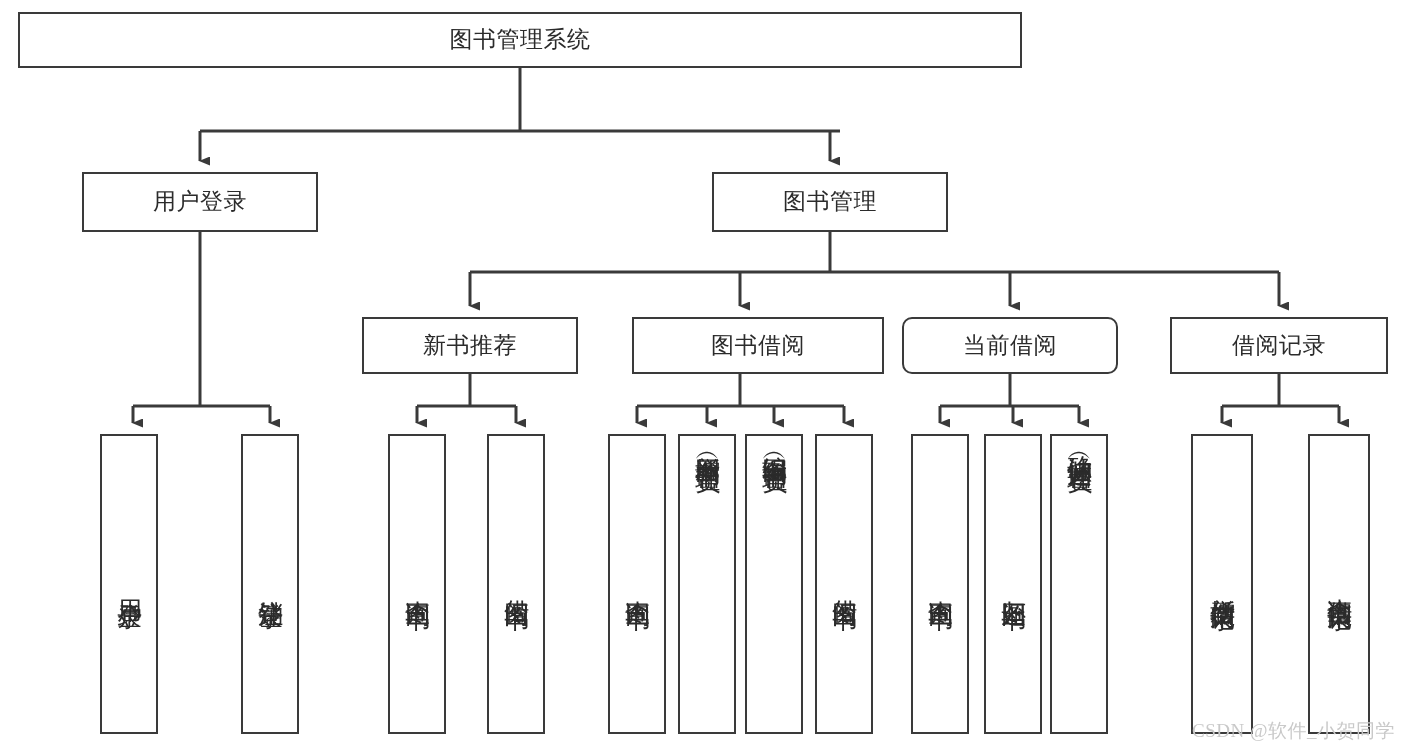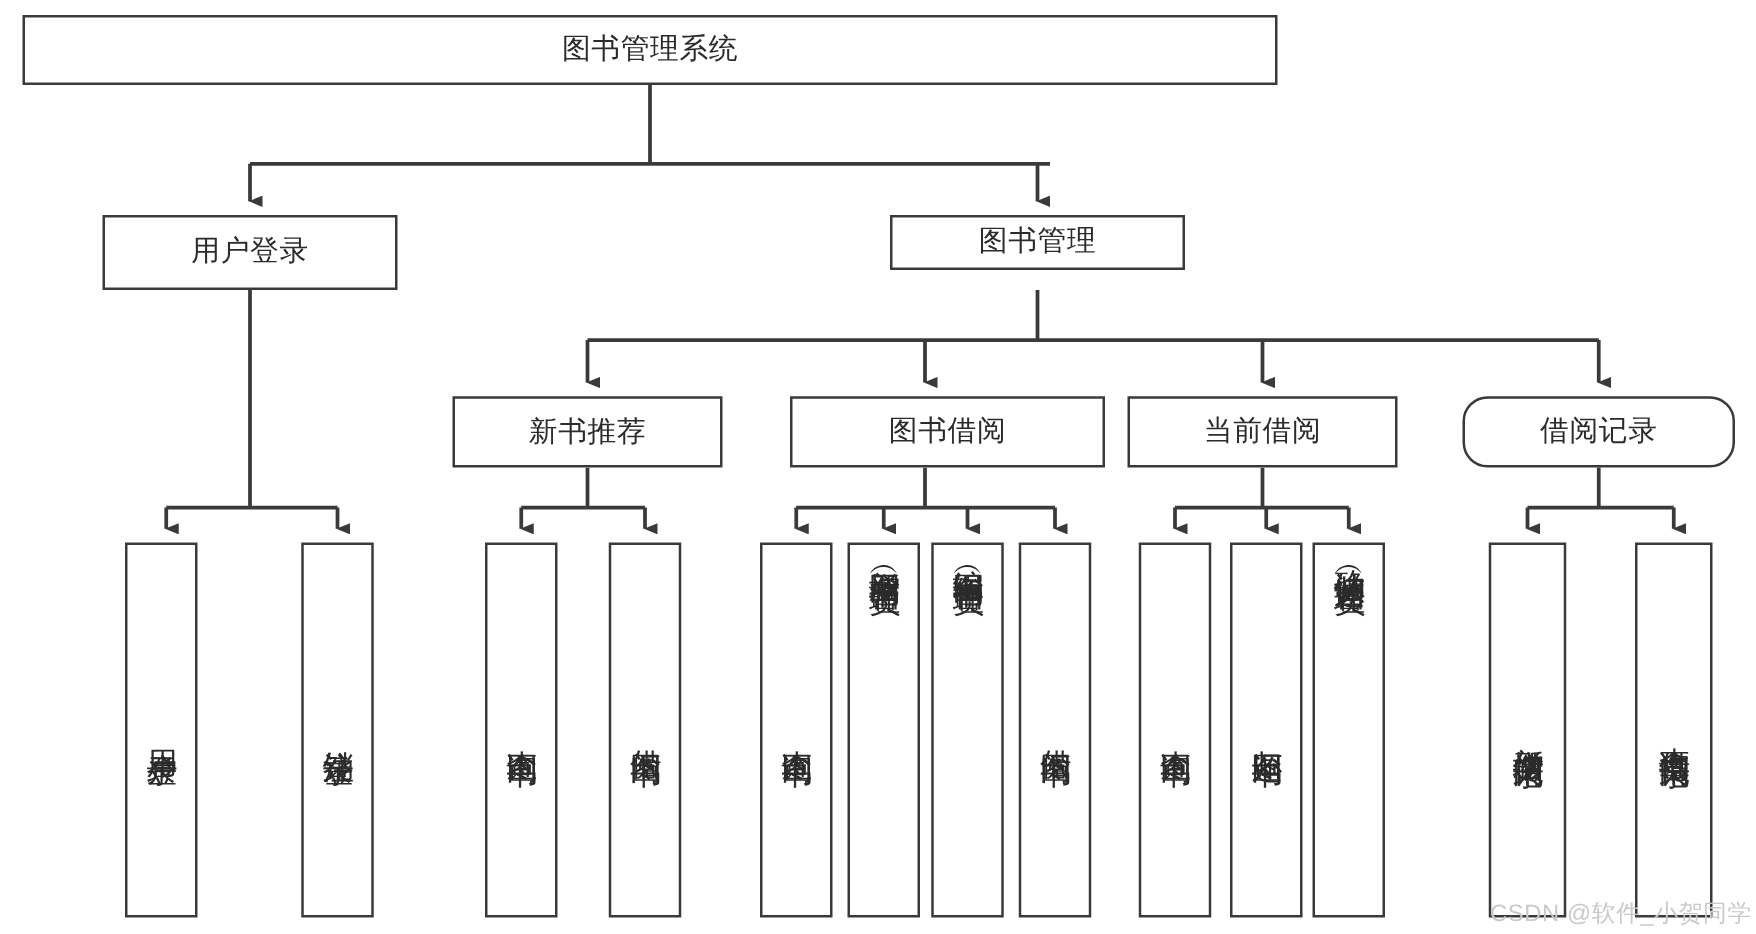--- a/index.html
+++ b/index.html
@@ -61,21 +61,21 @@
   }
   .node.vert.centered {
     align-items: center;
   }
   .watermark {
     position: absolute;
     font-size: 19px;
     color: #c9c9c9;
     white-space: nowrap;
     letter-spacing: 0.5px;
-    font-family: Liberation Sans, sans-serif;
+    font-family: Liberation Serif, serif;
   }
 </style>
 </head>
 <body>
 
 <div id="canvas">
 
   <svg class="edges" viewBox="0 0 1405 747">
     <defs>
       <marker id="arrow" markerWidth="9" markerHeight="11" refX="4.5" refY="10" orient="auto" markerUnits="userSpaceOnUse">
@@ -126,34 +126,34 @@
     </g>
   </svg>
 
   <div class="node horiz" style="left:18px; top:12px; width:1004px; height:56px;">
     <span class="label">图书管理系统</span>
   </div>
 
   <div class="node horiz" style="left:82px; top:172px; width:236px; height:60px;">
     <span class="label">用户登录</span>
   </div>
-  <div class="node horiz" style="left:712px; top:172px; width:236px; height:44px;">
+  <div class="node horiz" style="left:712px; top:172px; width:236px; height:60px;">
     <span class="label">图书管理</span>
   </div>
 
-  <div class="node horiz" style="left:362px; top:317px; width:216px; height:57px;font-family:Liberation Serif, serif;">
+  <div class="node horiz" style="left:362px; top:317px; width:216px; height:57px;">
     <span class="label">新书推荐</span>
   </div>
   <div class="node horiz" style="left:632px; top:317px; width:252px; height:57px;">
     <span class="label">图书借阅</span>
   </div>
-  <div class="node horiz" style="left:902px; top:317px; width:216px; height:57px;">
+  <div class="node horiz" style="left:902px; top:317px; width:216px; height:57px;border-radius:10px;">
     <span class="label">当前借阅</span>
   </div>
-  <div class="node horiz" style="left:1170px; top:317px; width:218px; height:57px;border-radius:20px;">
+  <div class="node horiz" style="left:1170px; top:317px; width:218px; height:57px;">
     <span class="label">借阅记录</span>
   </div>
 
   <div class="node vert centered" style="left:100px; top:434px; width:58px; height:300px;">
     <span class="label">用户登录</span>
   </div>
   <div class="node vert centered" style="left:241px; top:434px; width:58px; height:300px;">
     <span class="label">注销登录</span>
   </div>
 

